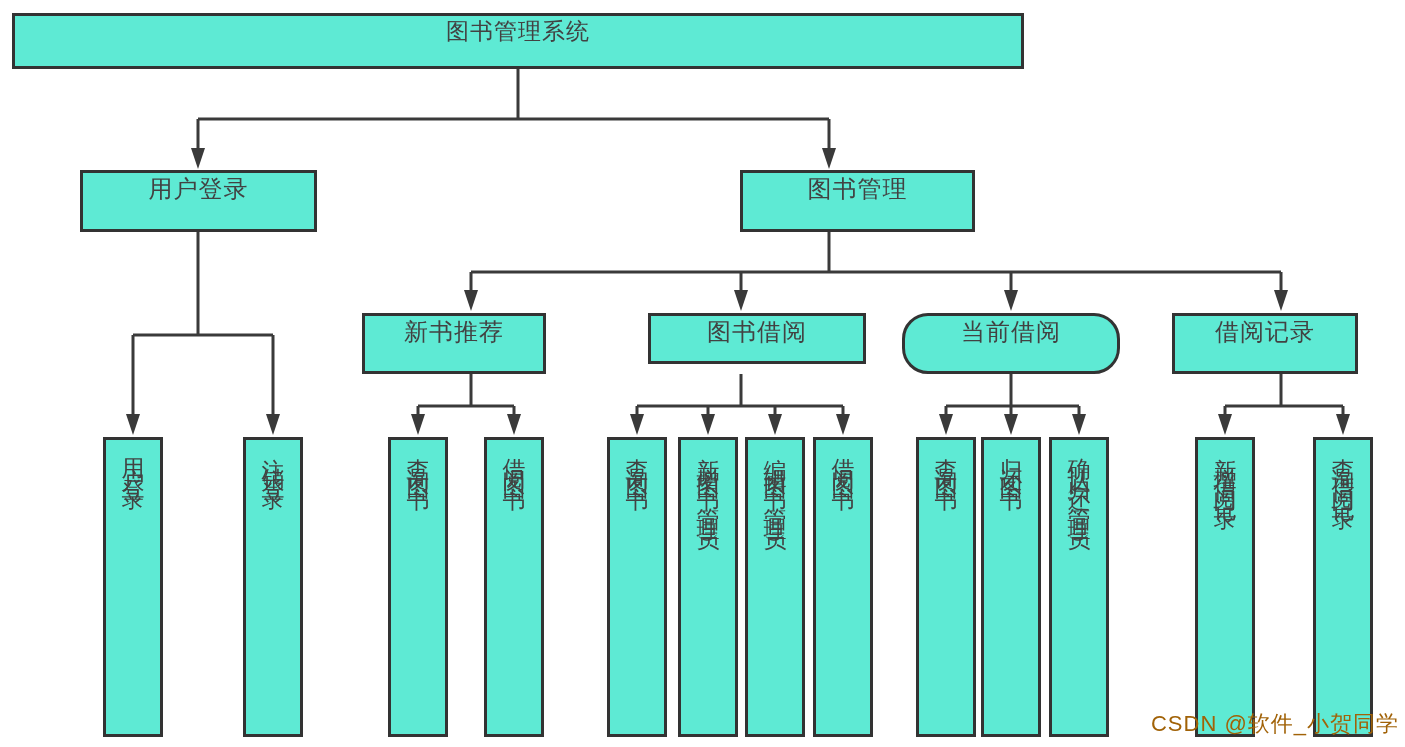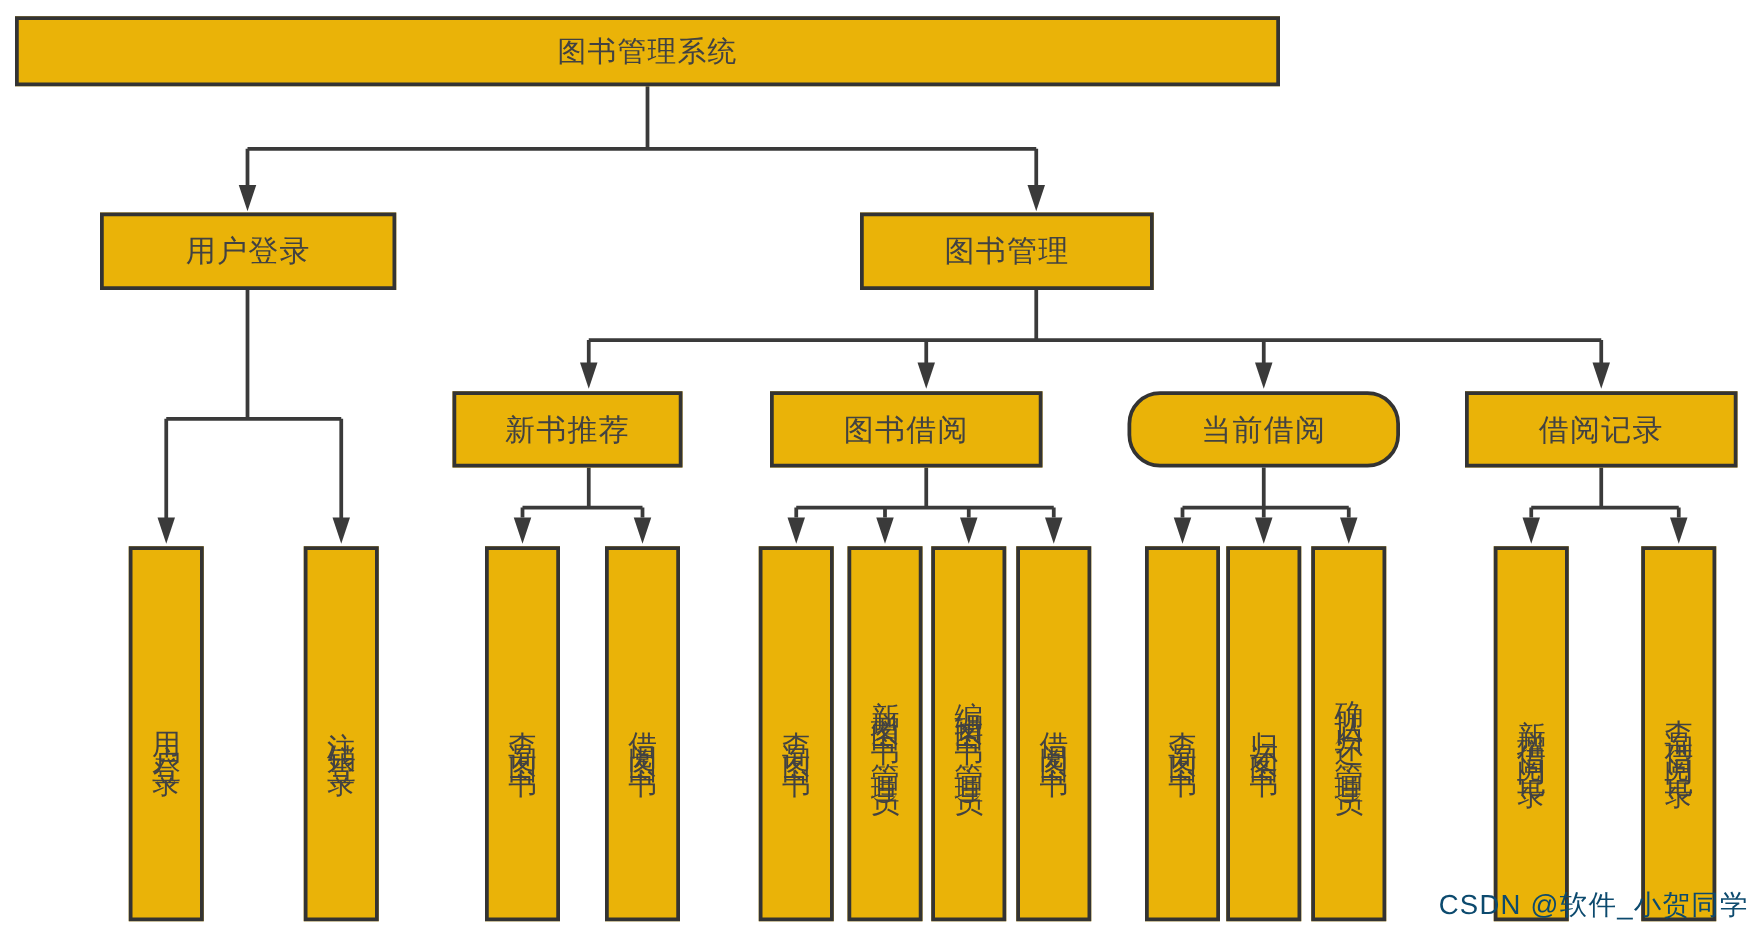--- a/index.html
+++ b/index.html
@@ -9,43 +9,43 @@
     height: 747px;
     background: #ffffff;
     font-family: "Liberation Sans", sans-serif;
     overflow: hidden;
   }
   #wires { position: absolute; left: 0; top: 0; z-index: 1; }
   .node {
     position: absolute;
     box-sizing: border-box;
     border: 3px solid #333333;
-    background: #eab308;
+    background: #5eead4;
     display: flex;
-    align-items: center;
+    align-items: flex-start;
     justify-content: center;
     z-index: 2;
     color: #424242;
   }
   .node.h { font-size: 24px; letter-spacing: 1px; }
   .node.root { font-size: 23px; }
   .node.leaf .lbl {
     writing-mode: vertical-rl;
     text-orientation: mixed;
     font-size: 23px;
     letter-spacing: 10px;
     line-height: 1;
     white-space: nowrap;
   }
   .watermark {
     position: absolute;
     right: 6px;
     top: 709px;
     font-size: 22px;
-    color: #0c4a6e;
+    color: #a16207;
     letter-spacing: 1px;
     z-index: 5;
     white-space: nowrap;
   }
 </style>
 </head>
 <body>
 
 <div id="canvas">
 
@@ -83,37 +83,37 @@
   </svg>
 
   <div class="node h root" style="left:12px;top:13px;width:1012px;height:56px;">
     <span class="lbl">图书管理系统</span>
   </div>
 
   <div class="node h" style="left:80px;top:170px;width:237px;height:62px;">
     <span class="lbl">用户登录</span>
   </div>
 
-  <div class="node h" style="left:688px;top:170px;width:235px;height:62px;">
+  <div class="node h" style="left:740px;top:170px;width:235px;height:62px;">
     <span class="lbl">图书管理</span>
   </div>
 
   <div class="node h" style="left:362px;top:313px;width:184px;height:61px;">
     <span class="lbl">新书推荐</span>
   </div>
 
-  <div class="node h" style="left:616px;top:313px;width:218px;height:61px;">
+  <div class="node h" style="left:648px;top:313px;width:218px;height:51px;">
     <span class="lbl">图书借阅</span>
   </div>
 
   <div class="node h" style="left:902px;top:313px;width:218px;height:61px;border-radius:26px;">
     <span class="lbl">当前借阅</span>
   </div>
 
-  <div class="node h" style="left:1172px;top:313px;width:218px;height:61px;">
+  <div class="node h" style="left:1172px;top:313px;width:186px;height:61px;">
     <span class="lbl">借阅记录</span>
   </div>
 
   <div class="node leaf" style="left:103px;top:437px;width:60px;height:300px;">
     <span class="lbl">用户登录</span>
   </div>
 
   <div class="node leaf" style="left:243px;top:437px;width:60px;height:300px;">
     <span class="lbl">注销登录</span>
   </div>

